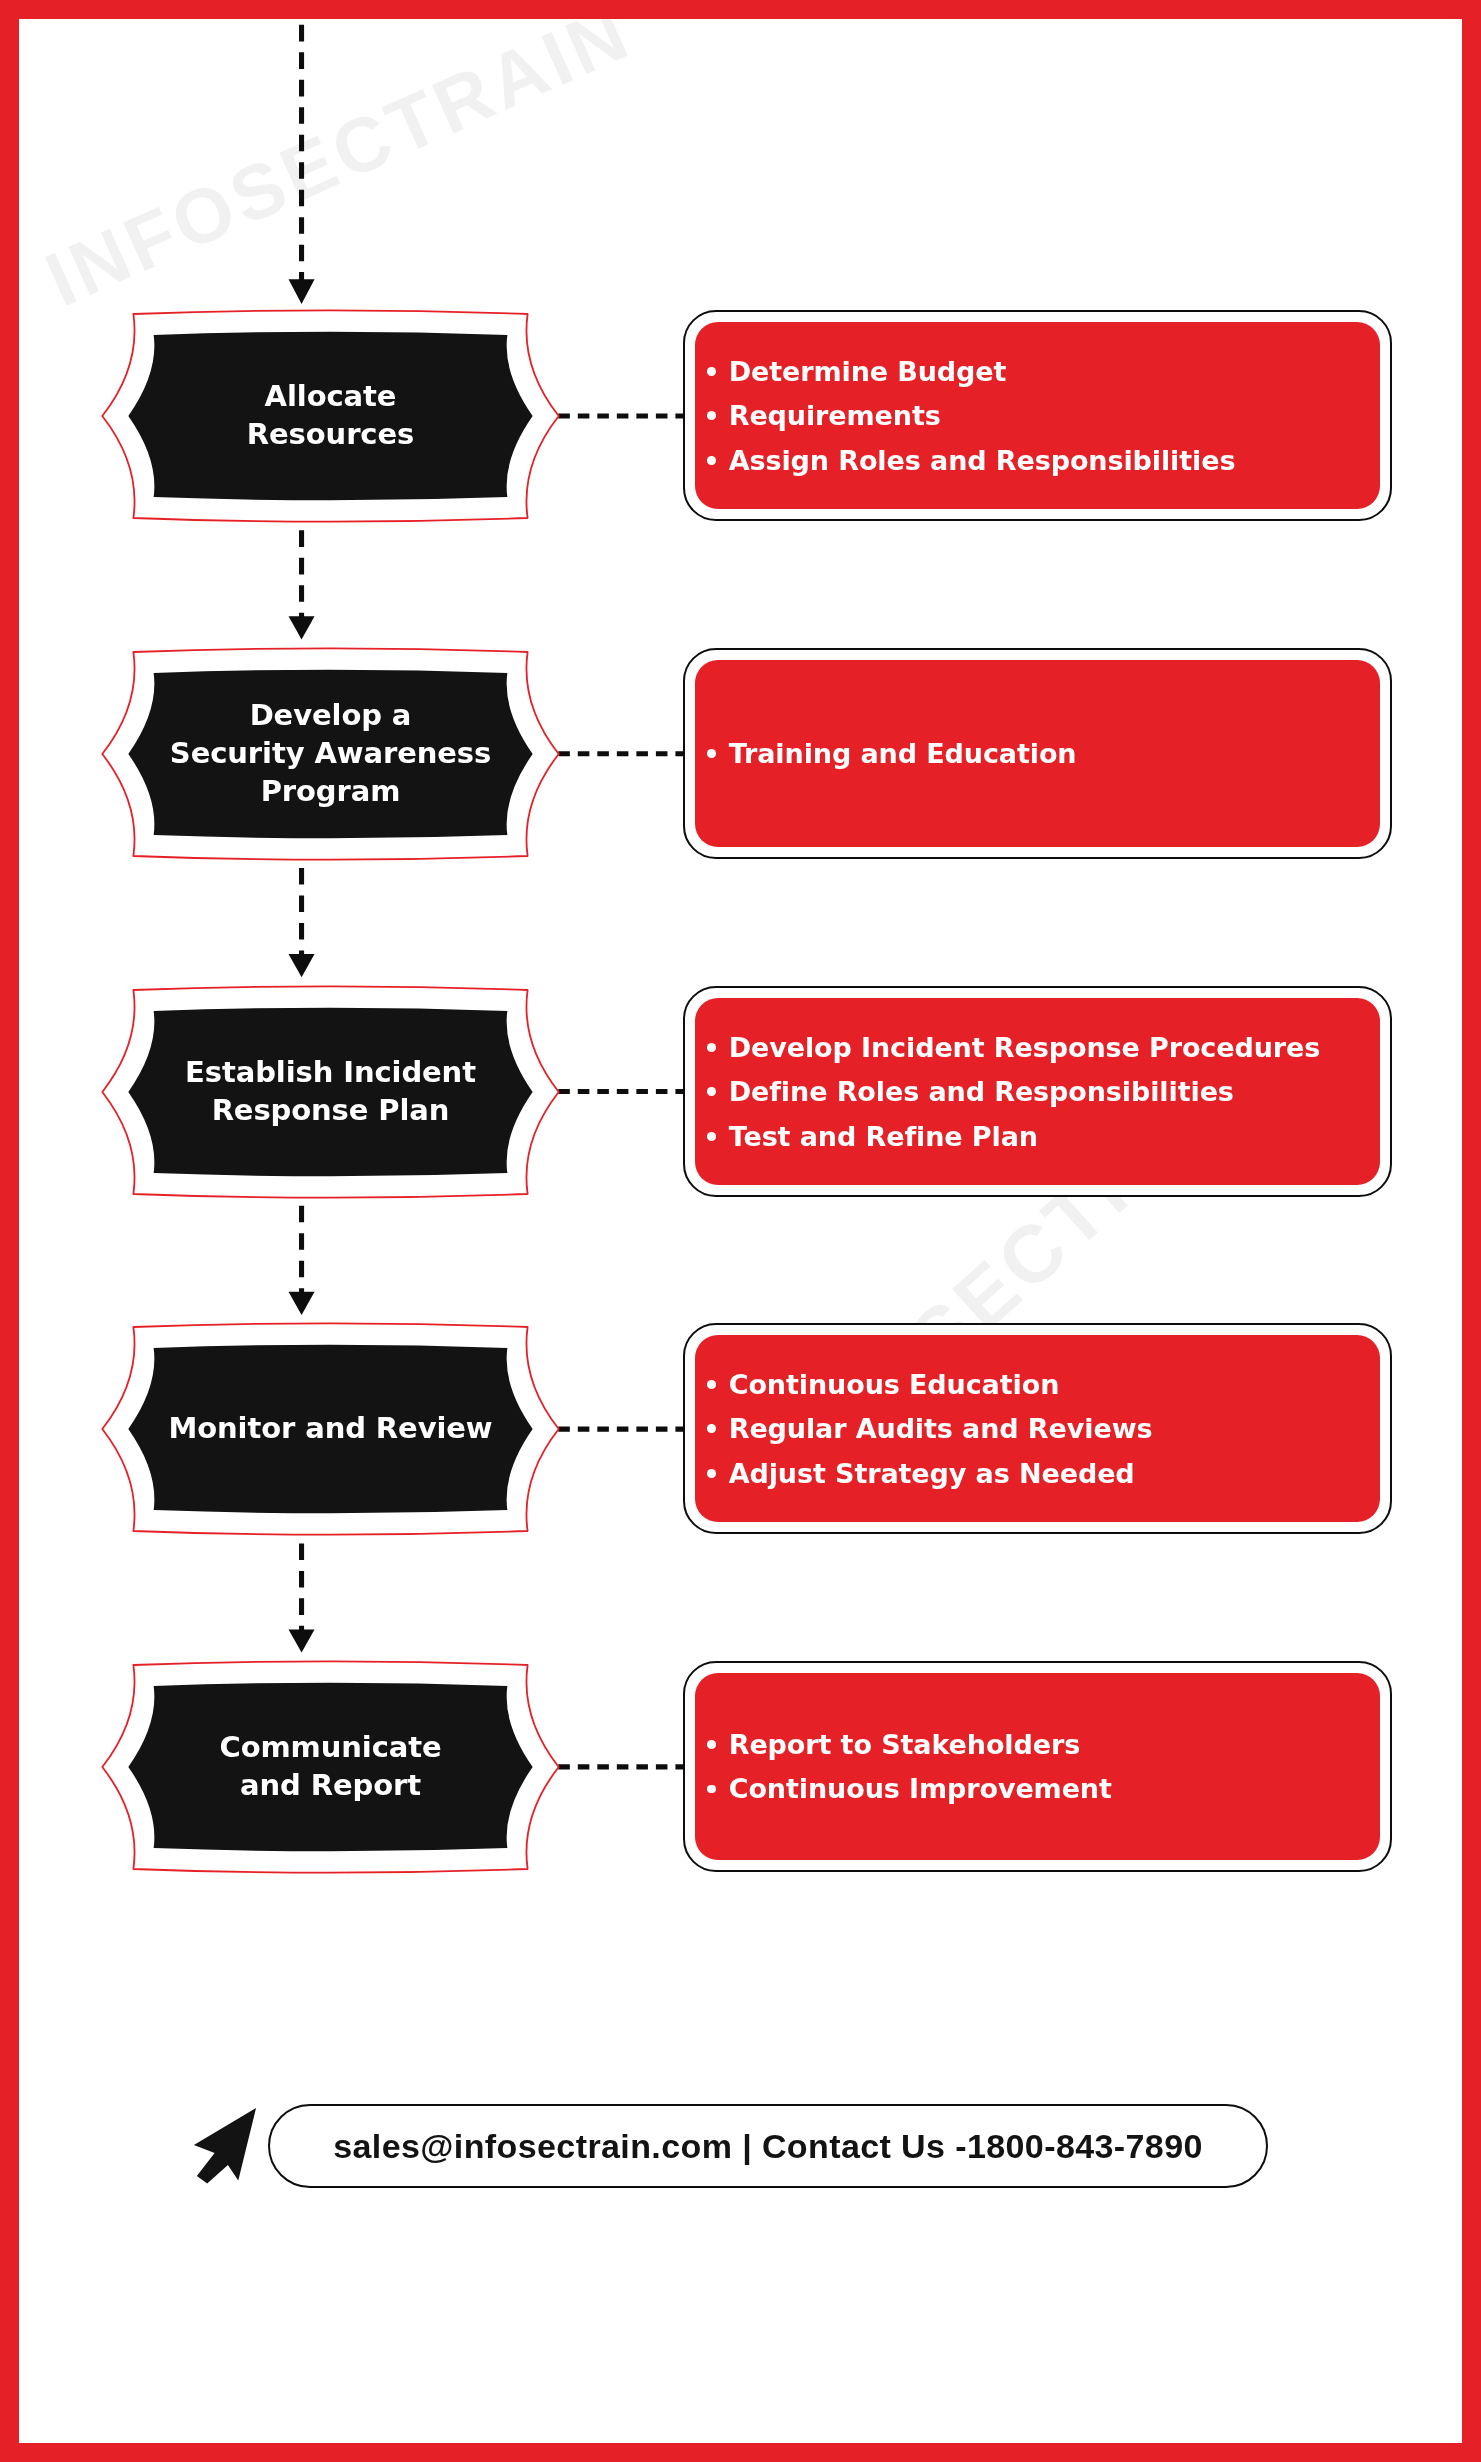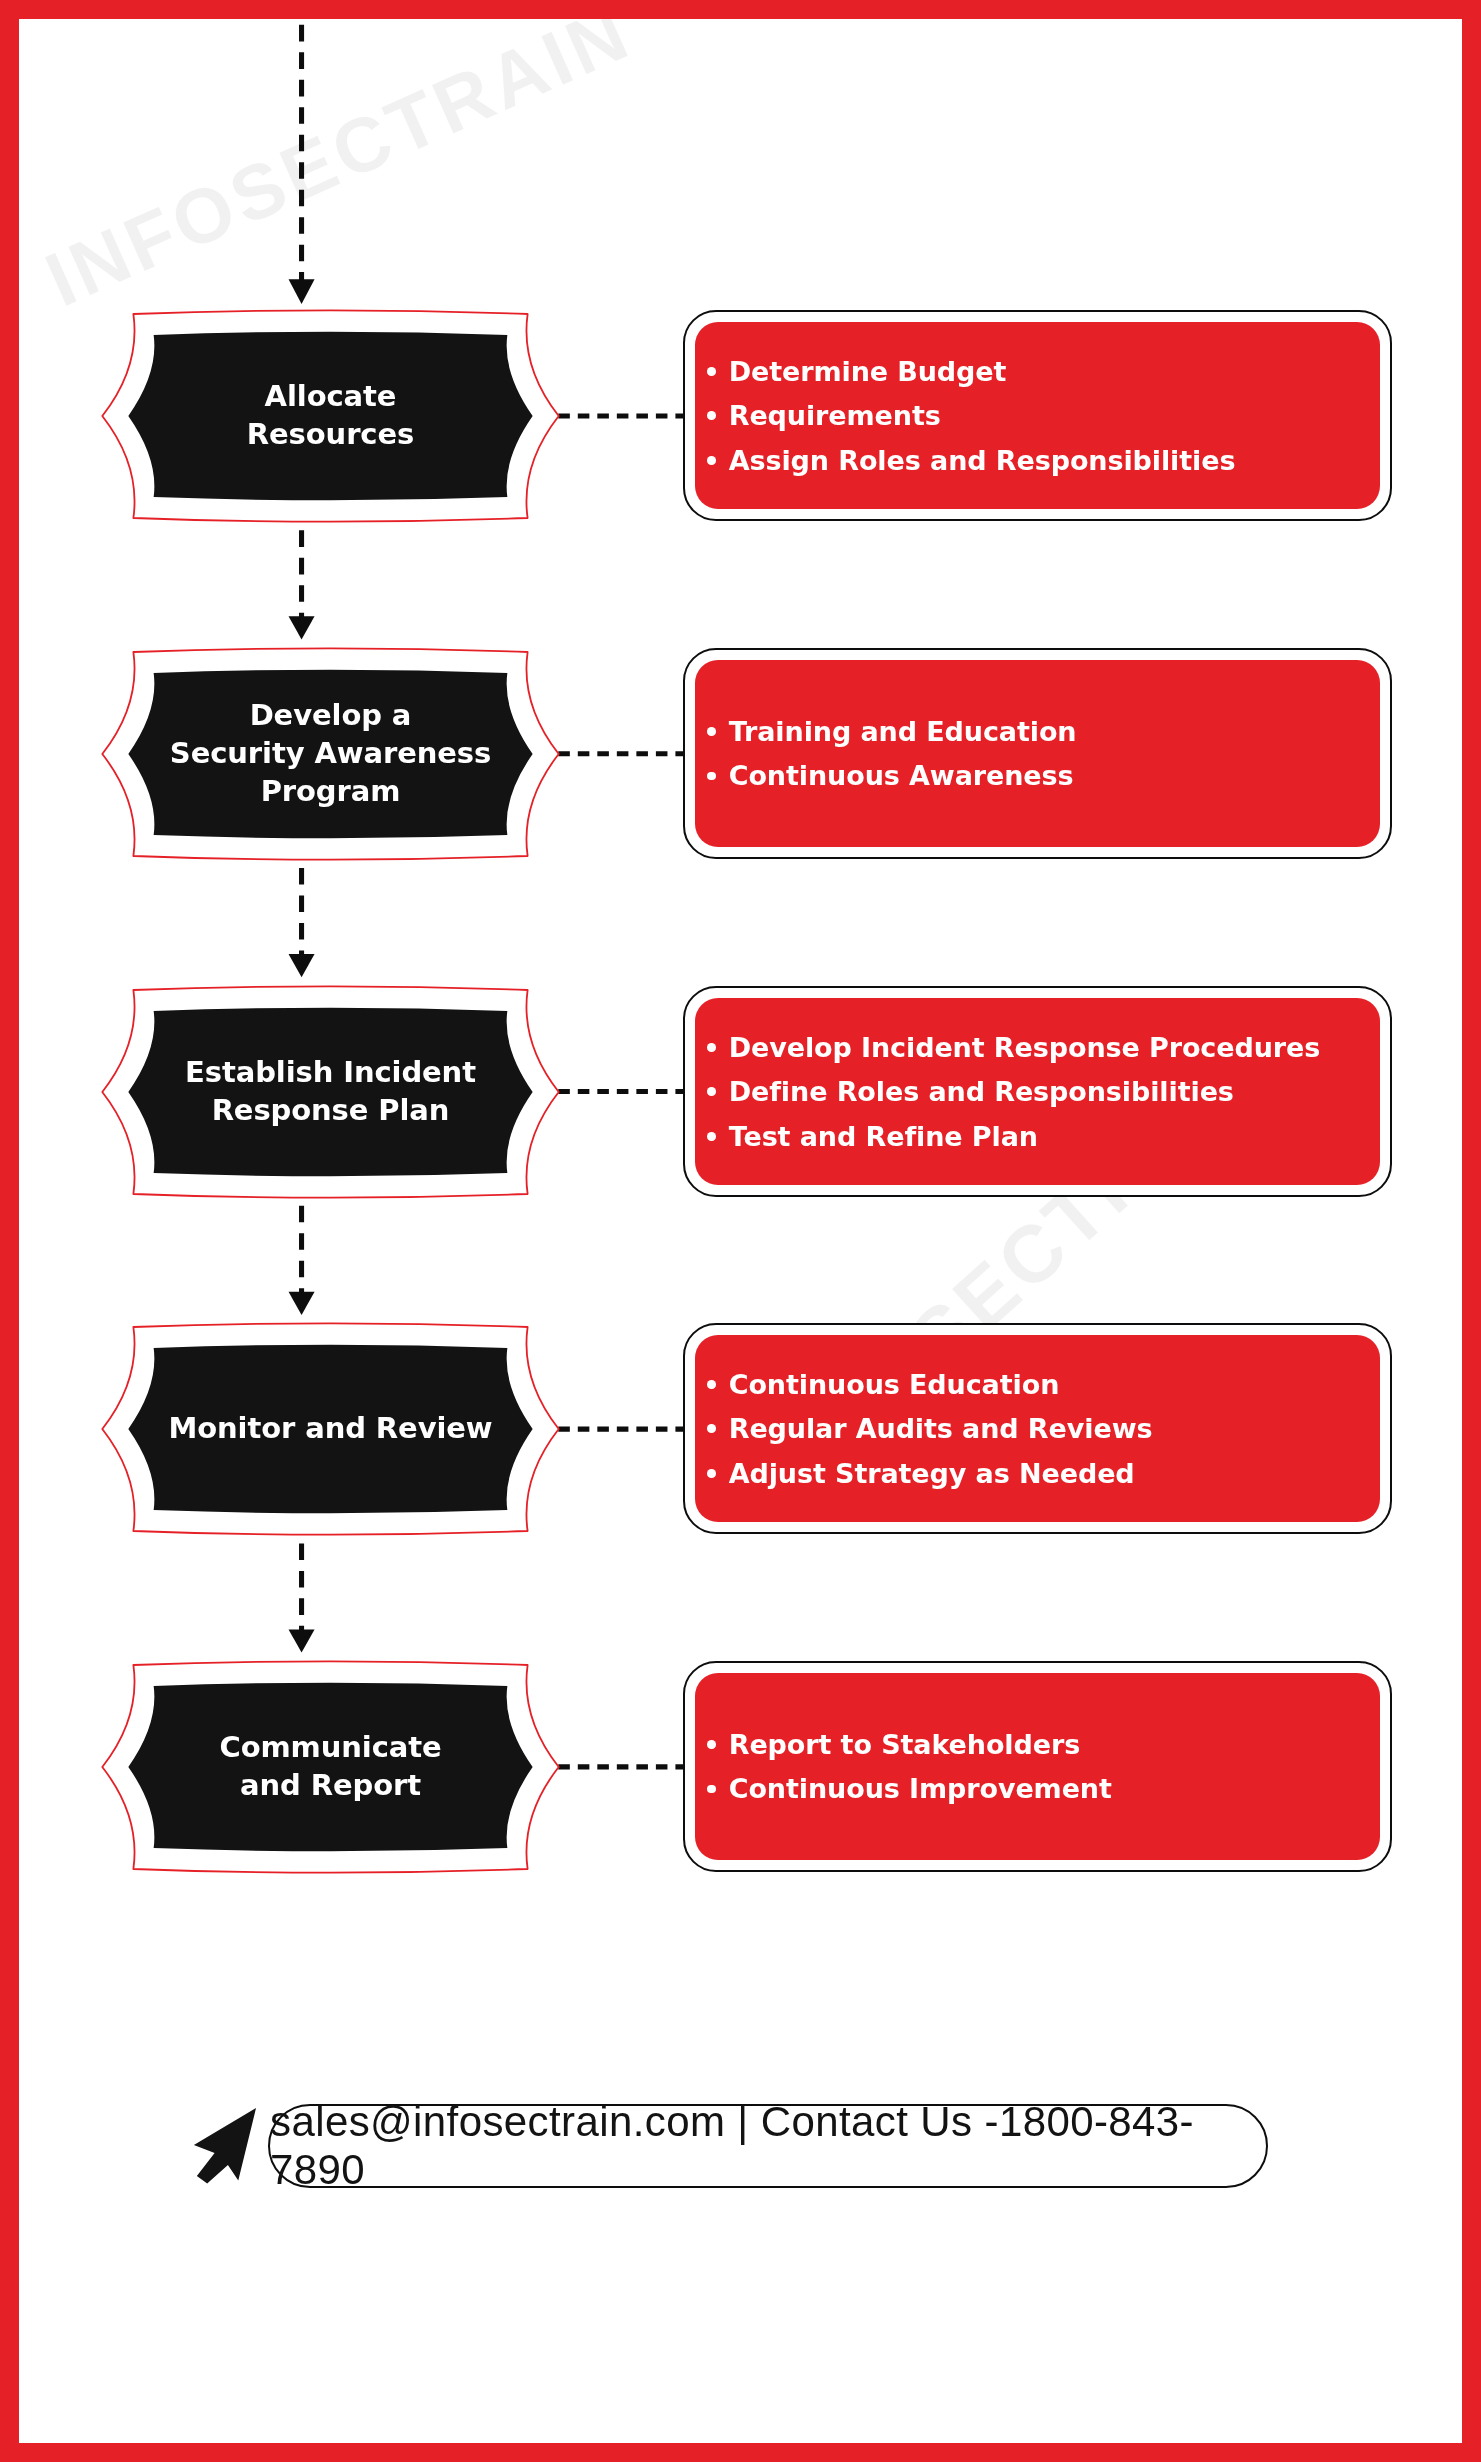--- a/index.html
+++ b/index.html
@@ -23,21 +23,21 @@
   .bullets{position:absolute;inset:10px 22px 10px 22px;display:flex;flex-direction:column;
            justify-content:center;gap:17.4px;}
   .bullet-row{display:flex;align-items:center;gap:13px;}
   .dot{width:8.7px;height:8.7px;border-radius:50%;background:#ffffff;flex:0 0 8.7px;}
   .bullet-text{font-weight:bold;font-size:27px;line-height:1.0;color:#ffffff;letter-spacing:-0.1px;}
   .s1{top:306px;} .s2{top:644px;} .s3{top:982px;} .s4{top:1319px;} .s5{top:1657px;} 
   .detail{top:4.3px;}
   .contact-pill{position:absolute;left:268px;top:2104px;width:1000px;height:84px;
         border:2.9px solid #0d0d0d;border-radius:43px;background:#fff;box-sizing:border-box;
         display:flex;align-items:center;justify-content:center;z-index:10;
-        font-family:"Liberation Sans",sans-serif;font-weight:400;font-size:42px;color:#131313;
+        font-family:"Liberation Sans",sans-serif;font-weight:700;font-size:34px;color:#131313;
         letter-spacing:0.4px;}
   .cursor{position:absolute;left:185px;top:2101px;z-index:11;}
 </style>
 </head>
 <body>
 
 <div class="page">
 
   <div class="wm wm1">INFOSECTRAIN</div>
   <div class="wm wm2">INFOSECTRAIN</div>
@@ -107,24 +107,20 @@
 Security Awareness
 Program</div>
     </div>
     <div class="detail">
       <div class="red-fill"></div>
       <div class="bullets">
           <div class="bullet-row">
             <span class="dot"></span>
             <span class="bullet-text">Training and Education</span>
           </div>
-          <div class="bullet-row">
-            <span class="dot"></span>
-            <span class="bullet-text">Continuous Awareness</span>
-          </div>
         </div>
     </div>
   </div>
 
   <div class="step s3">
     <div class="shape">
       <svg width="481" height="220" viewBox="0 0 665 304">
         <path d="M 60,11 Q 332,1 605,11 Q 595,84 648,152 Q 595,220 605,293 Q 332,303 60,293 Q 70,220 17,152 Q 70,84 60,11 Z" fill="#ffffff" stroke="#e52127" stroke-width="2.5" stroke-linejoin="round"></path>
         <path d="M 88,40 Q 332,31 577,40 Q 570,92 612,152 Q 570,212 577,264 Q 332,273 88,264 Q 95,212 53,152 Q 95,92 88,40 Z" fill="#131313"></path>
       </svg>

